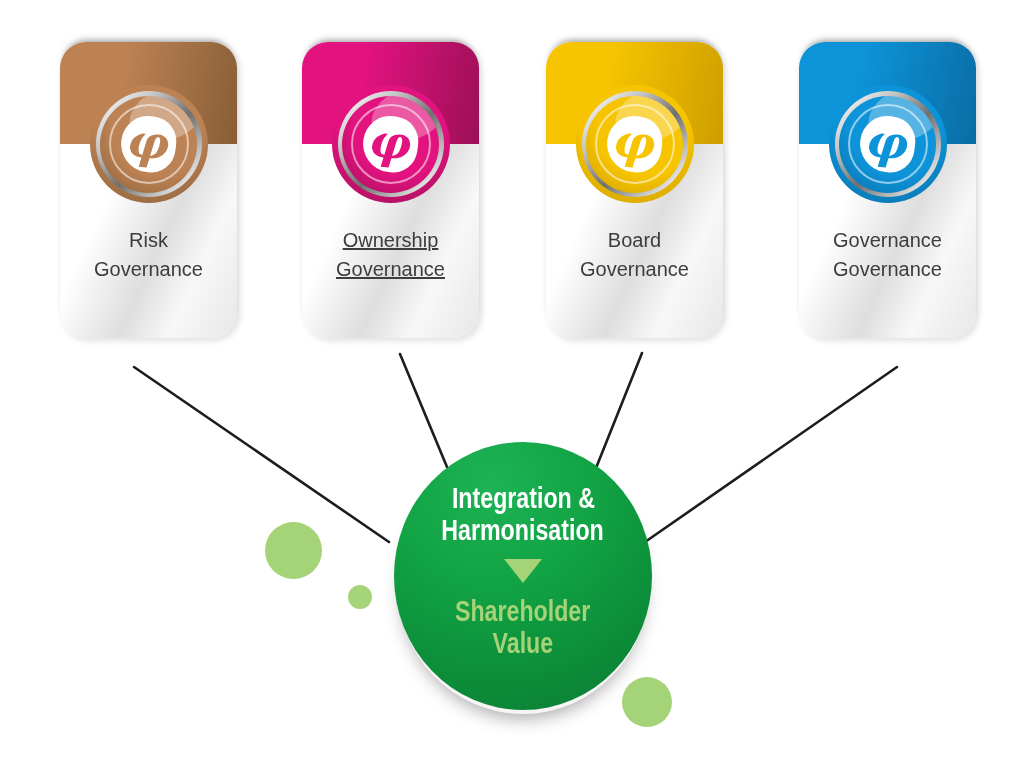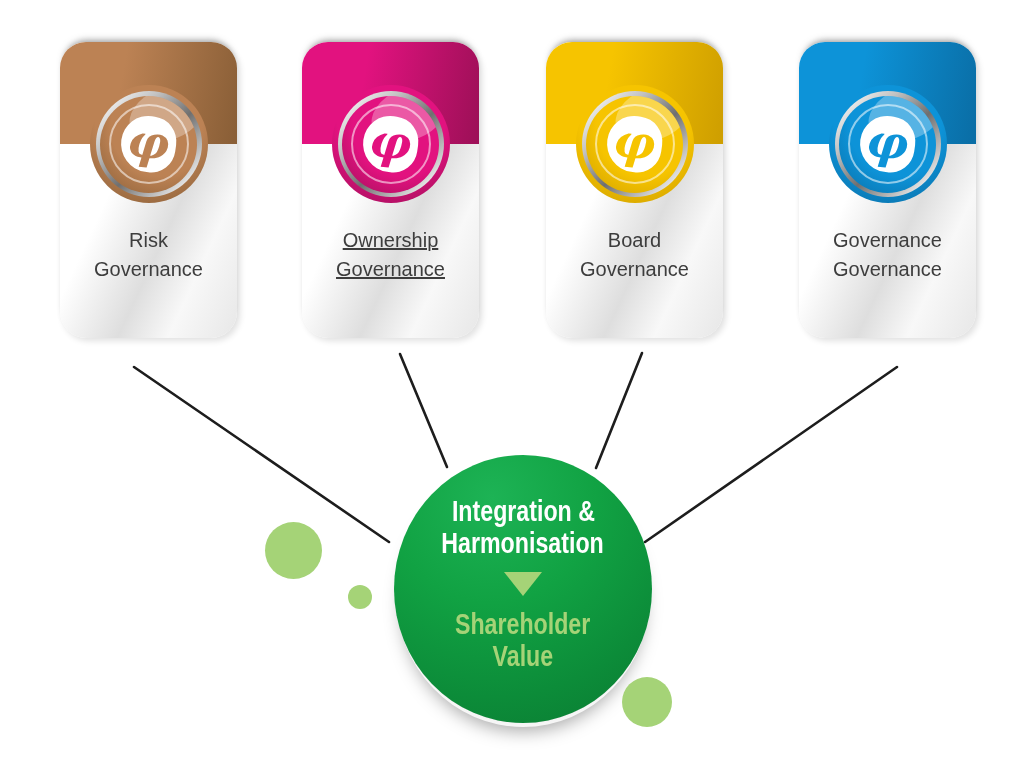--- a/index.html
+++ b/index.html
@@ -51,21 +51,21 @@
     display:flex;align-items:center;justify-content:center;
     font-family:"DejaVu Serif",serif;font-style:italic;font-weight:bold;
     font-size:46px;color:var(--c);transform:rotate(6deg);
   }
   .card-title{
     position:absolute;left:0;top:184px;width:177px;text-align:center;
     font-size:20px;line-height:29px;color:#3d3d3d;
   }
   
   .center-circle{
-    position:absolute;left:394px;top:455px;width:258px;height:268px;border-radius:50%;z-index:3;
+    position:absolute;left:394px;top:442px;width:258px;height:268px;border-radius:50%;z-index:3;
     background:radial-gradient(circle at 38% 16%,#1db355 0%,var(--g) 38%,#0c8c39 72%,var(--gd) 100%);
     box-shadow:0 6px 0 -2px rgba(255,255,255,.85), 0 16px 18px -8px rgba(0,0,0,.35);
     display:flex;flex-direction:column;align-items:center;justify-content:flex-start;
     padding-top:40px;box-sizing:border-box;
   }
   .cc-text{display:block;font-weight:bold;font-size:29px;line-height:32px;text-align:center;
     transform:scaleX(.8);transform-origin:50% 50%;white-space:nowrap;}
   .cc-white{color:#ffffff;}
   .cc-green{color:var(--ga);}
   .down-triangle{

